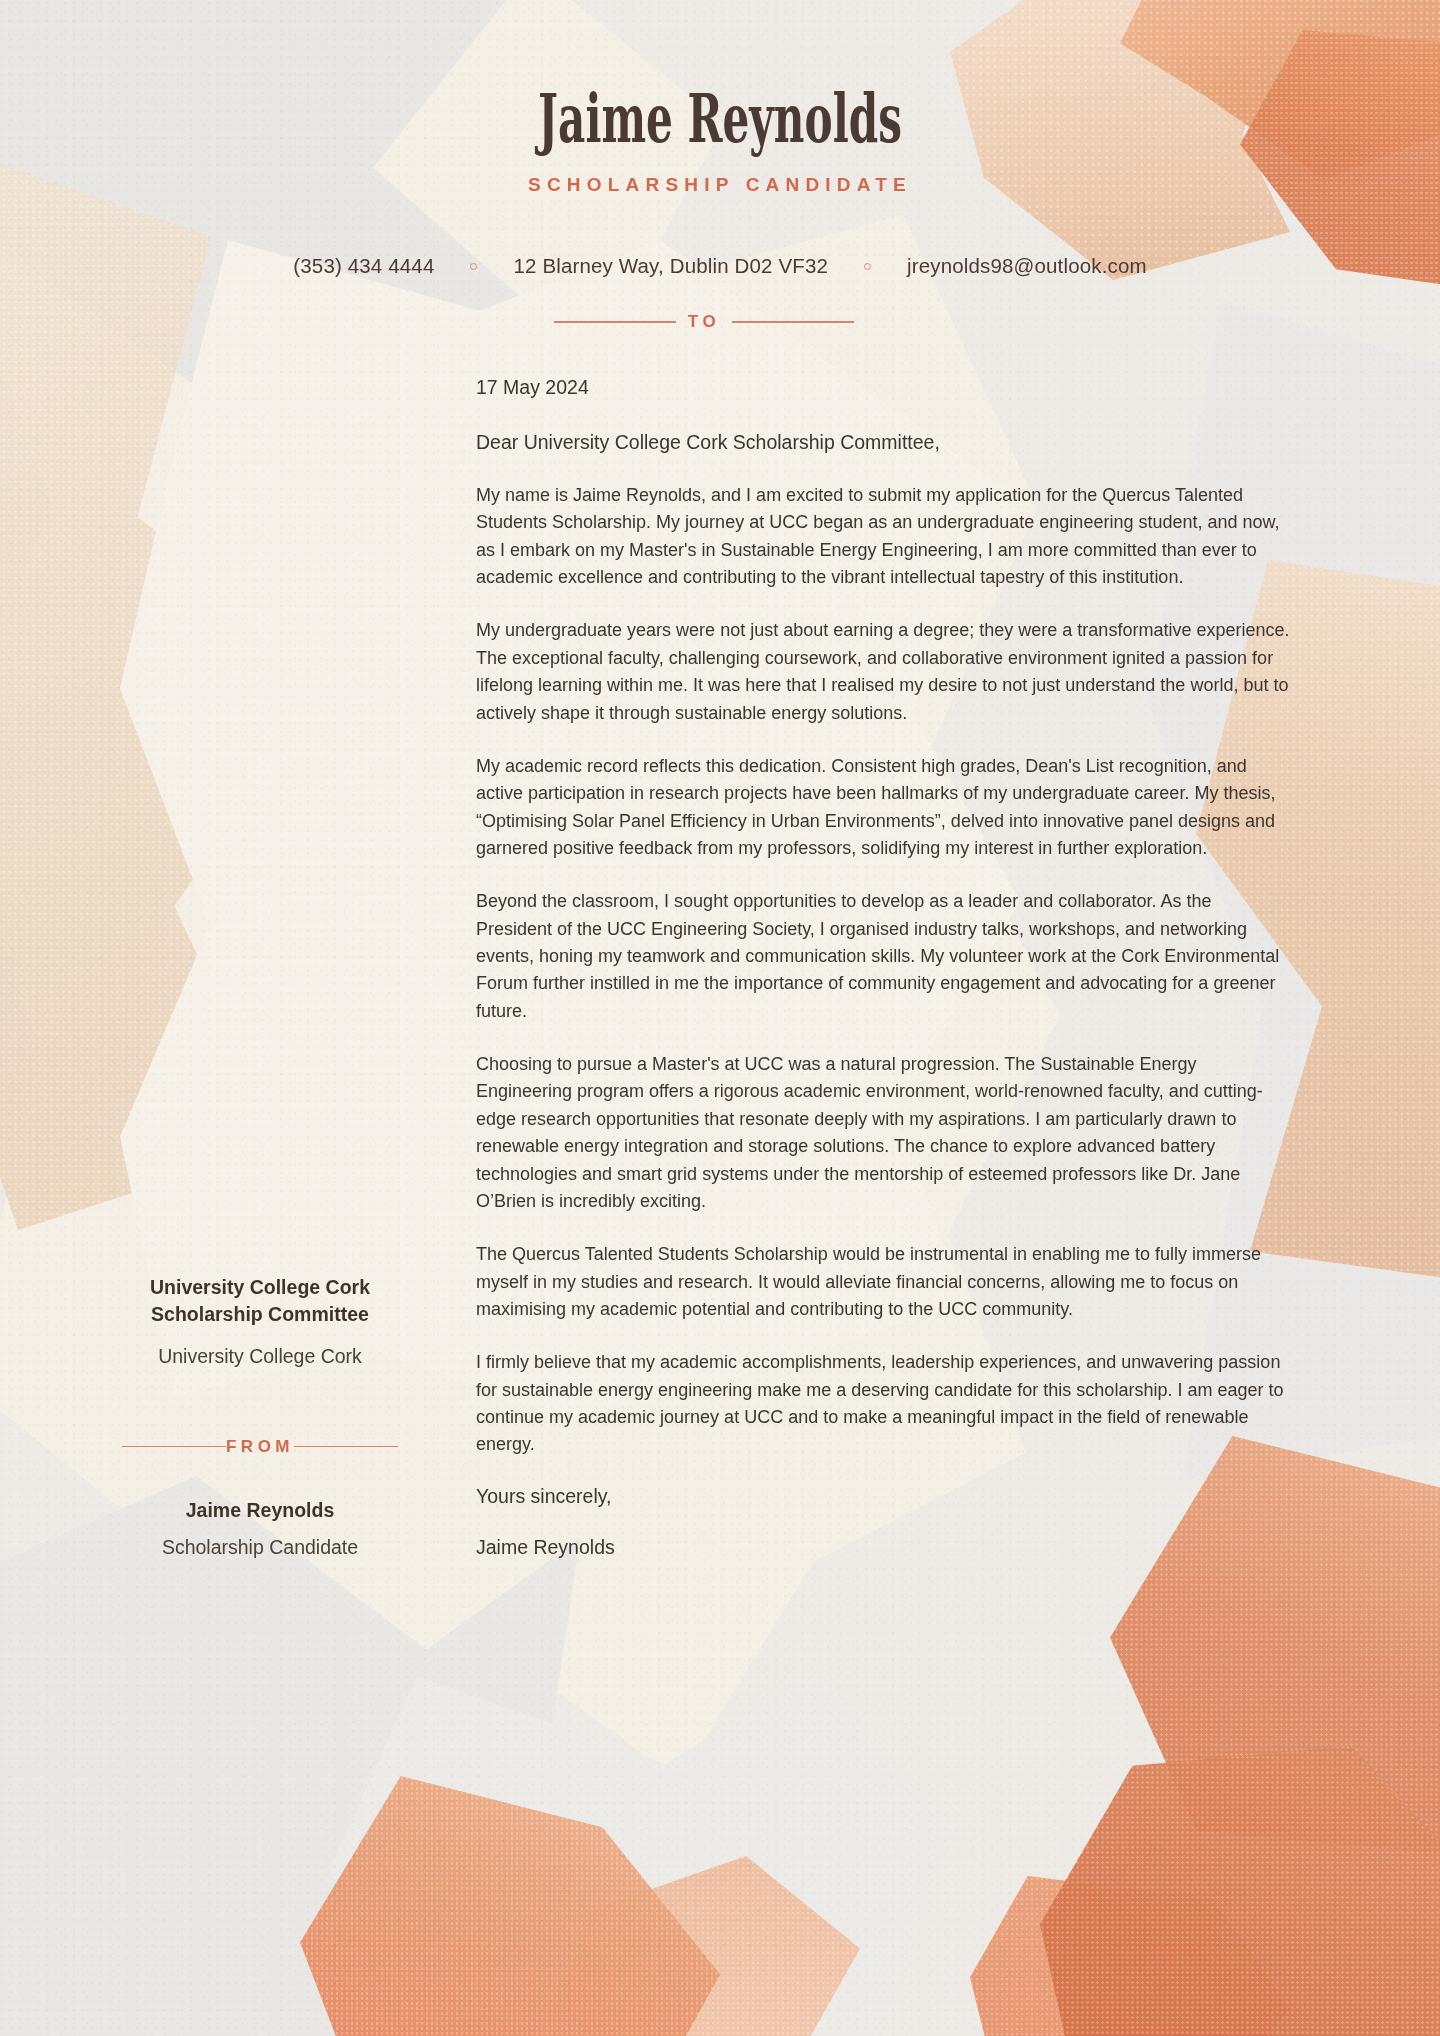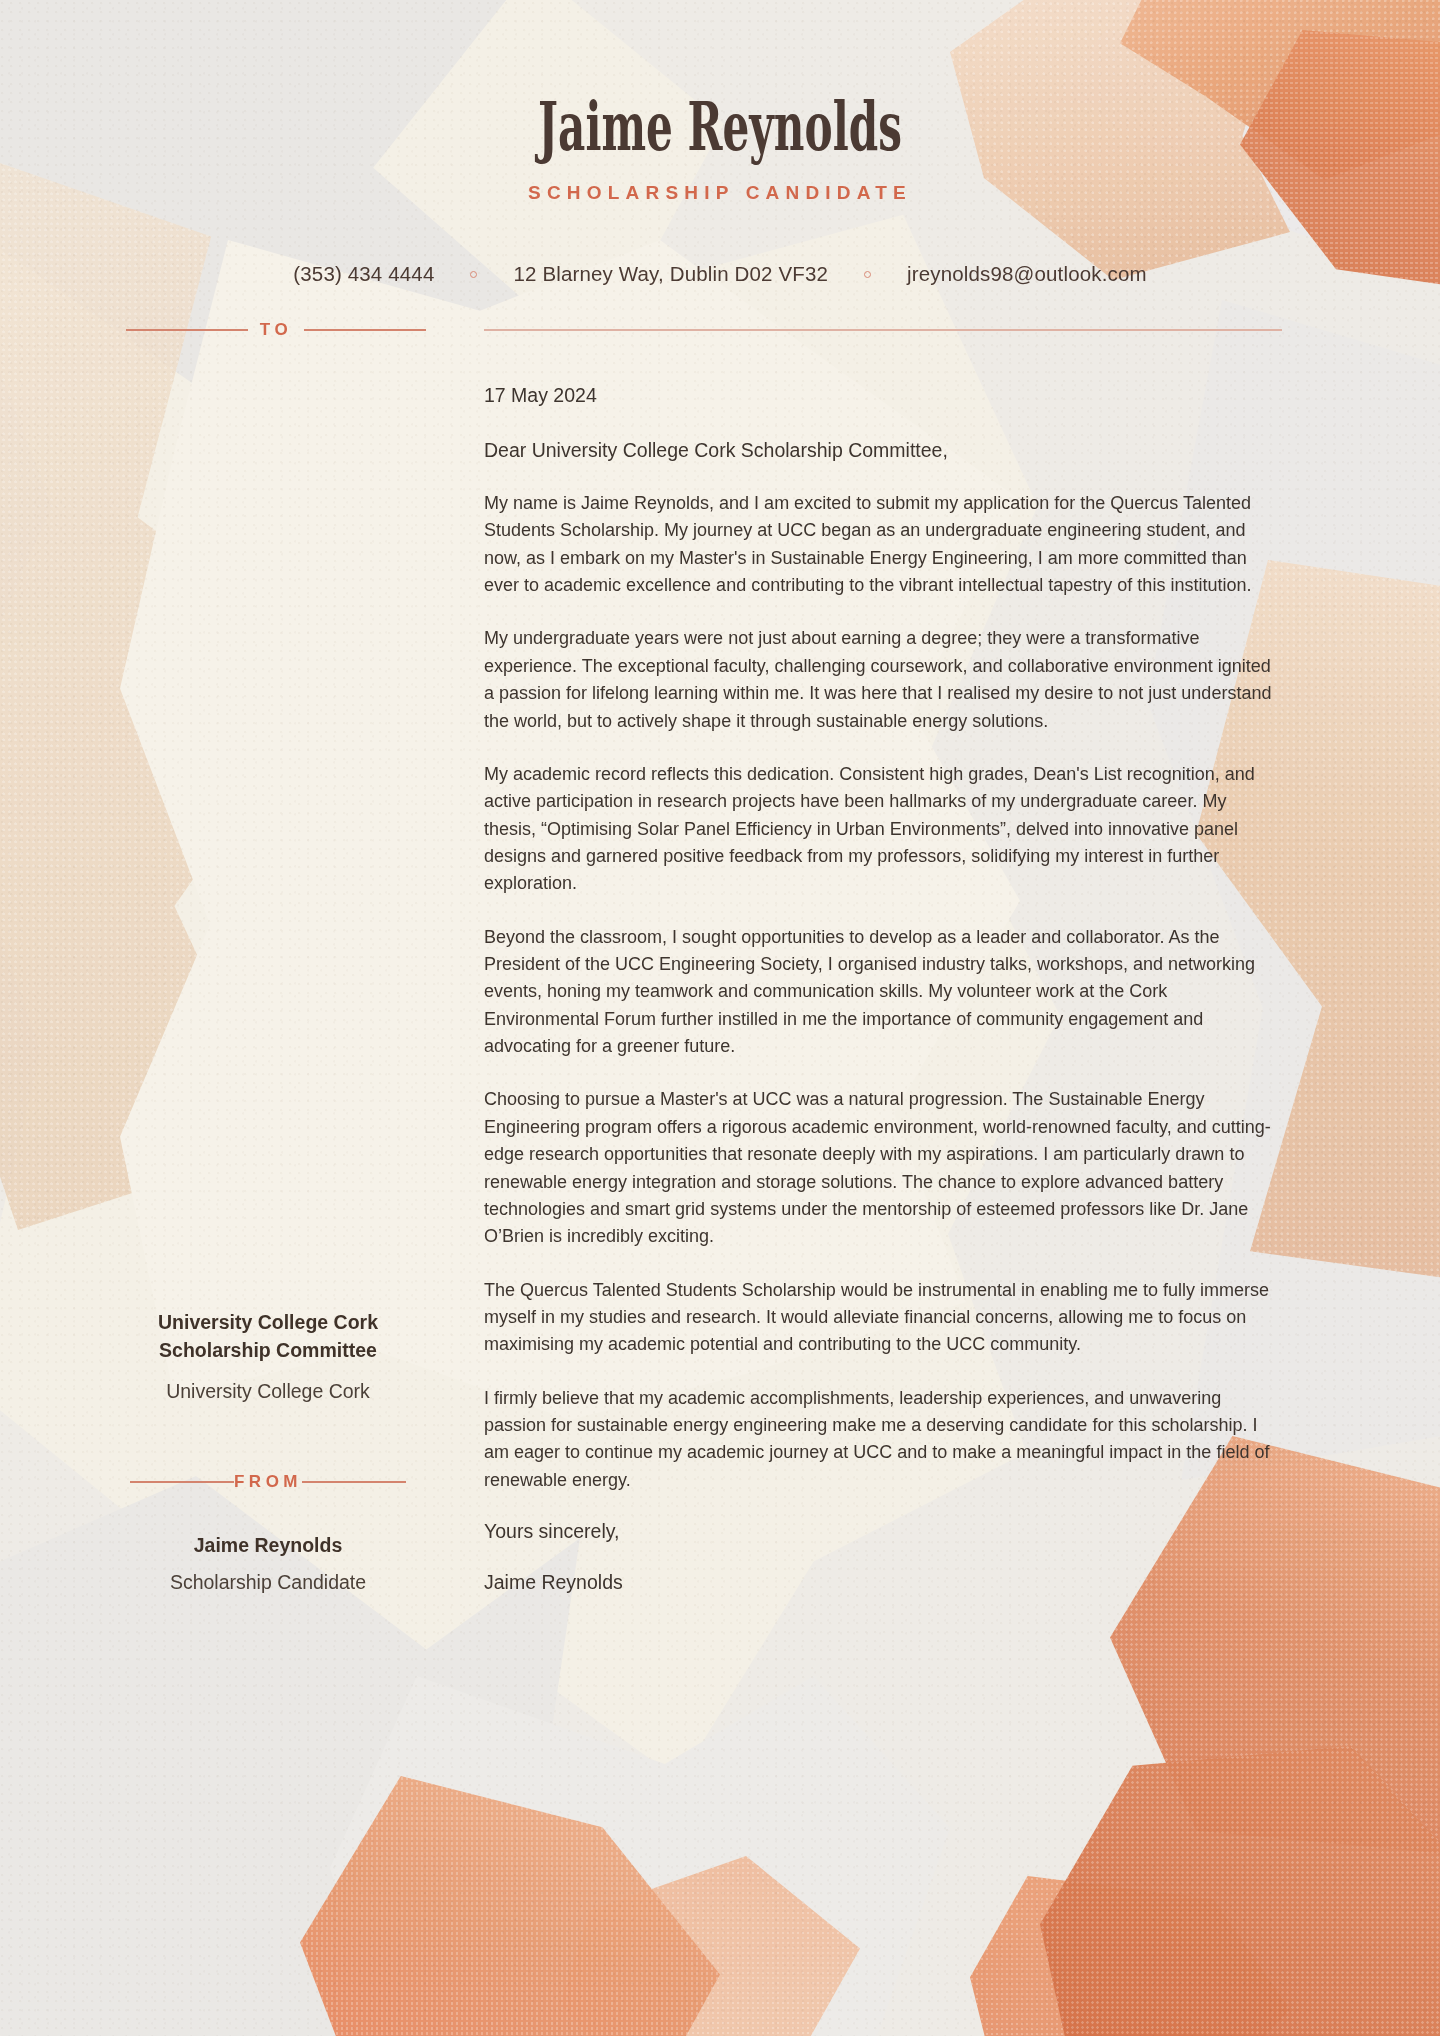--- a/index.html
+++ b/index.html
@@ -210,21 +210,21 @@
     background-size: 9px 9px, 13px 13px;
     mix-blend-mode: multiply;
     opacity: .7;
   }
 
   
   #content {
     position: relative;
     z-index: 5;
     width: 1440px;
-    padding: 8px;
+    padding: 0;
   }
 
   
   .header {
     text-align: center;
     padding-top: 84px;
   }
 
   .name {
     font-family: "DejaVu Serif", "Liberation Serif", serif;
@@ -270,20 +270,21 @@
   }
 
   
   .rule-row {
     margin-top: 34px;
     display: flex;
     align-items: center;
     padding-left: 118px;
     padding-right: 150px;
     gap: 0;
+    flex-direction: column;
   }
   .rule-left-wrap {
     width: 300px;
     display: flex;
     align-items: center;
     justify-content: center;
     gap: 12px;
   }
   .hr-seg {
     height: 1.4px;

